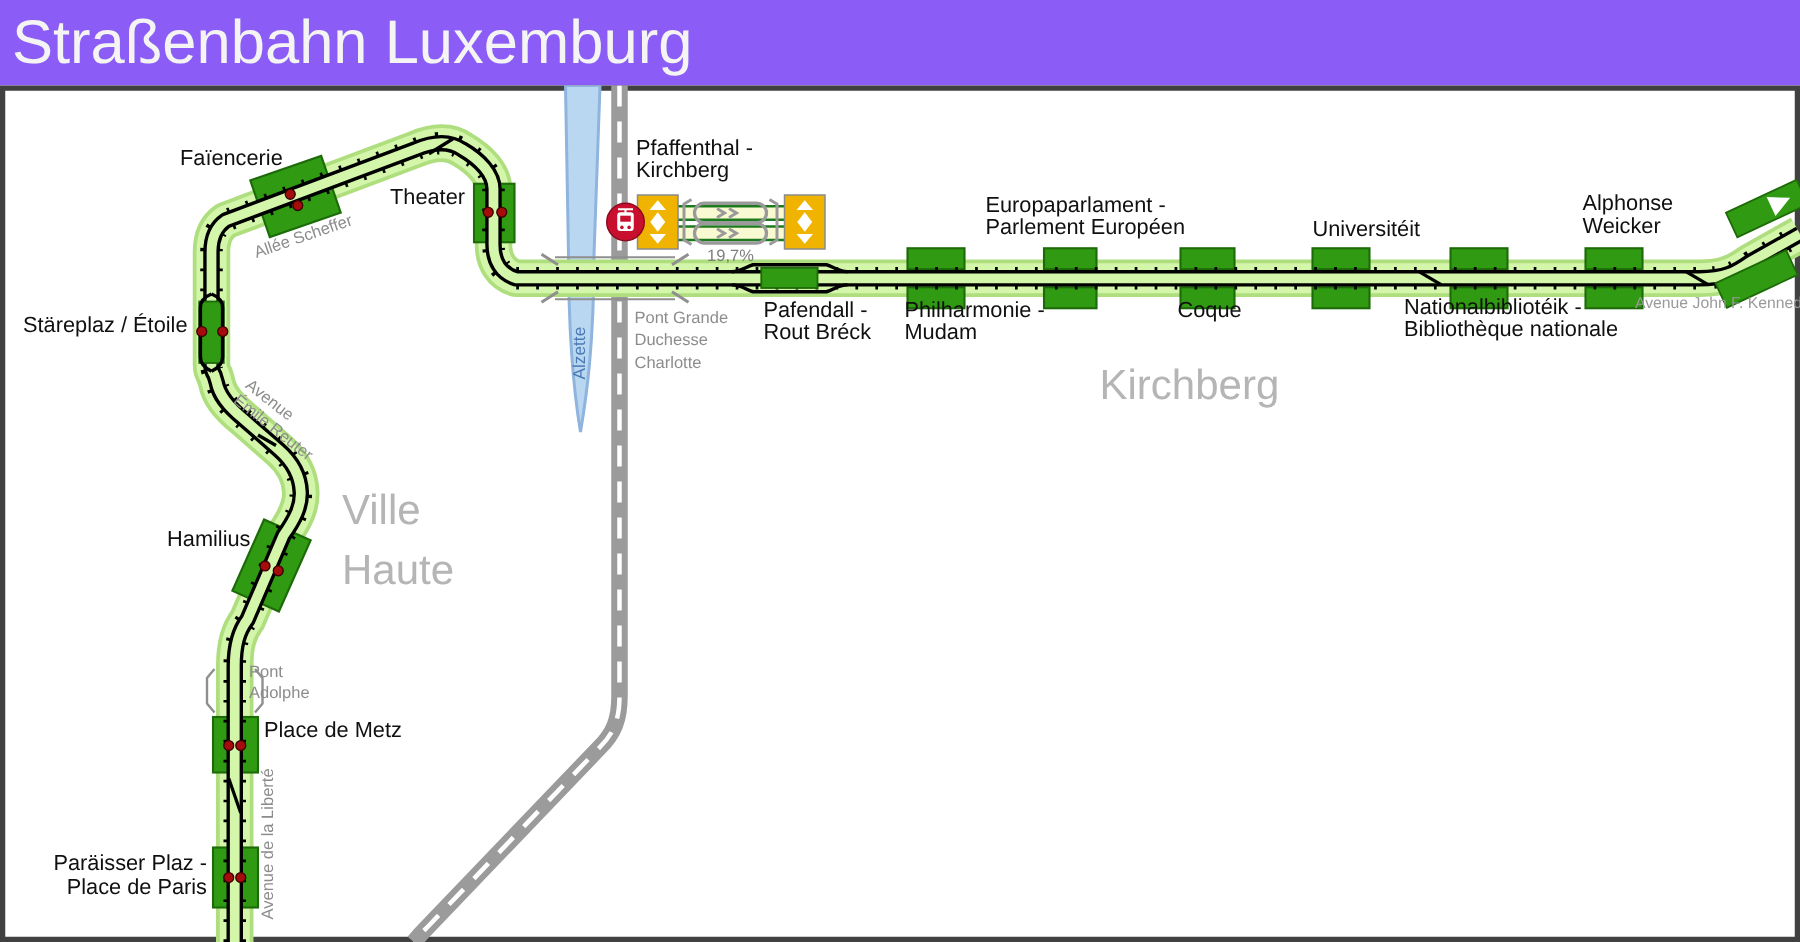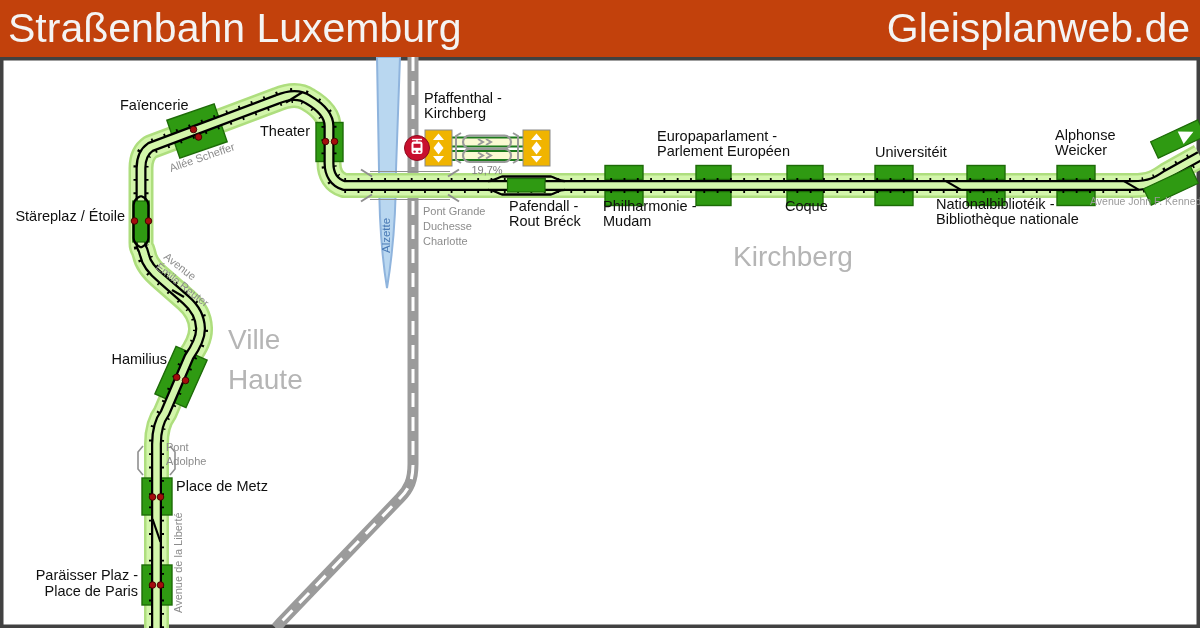--- a/index.html
+++ b/index.html
@@ -1,39 +1,38 @@
 <!DOCTYPE html>
 <html><head>
 <meta charset="utf-8">
 <style>
   html,body{margin:0;padding:0;background:#ffffff;}
   .frame{position:relative;width:1200px;height:628px;background:#ffffff;overflow:hidden;
          font-family:"Liberation Sans", sans-serif;}
-  .hdr{position:absolute;left:0;top:0;width:1200px;height:57px;background:#c2410c;
+  .hdr{position:absolute;left:0;top:0;width:1200px;height:57px;background:#8b5cf6;
        display:flex;align-items:center;justify-content:space-between;box-sizing:border-box;
        padding:0 10px 0 8px;}
   .hdr .title,.hdr .site{color:#f4f4f4;font-size:41px;font-weight:400;letter-spacing:0;
        white-space:nowrap;line-height:57px;}
   .mapwrap{position:absolute;left:0;top:57px;width:1200px;height:571px;}
   svg text{font-family:"Liberation Sans", sans-serif;}
   .lbl-st{font-size:14.5px;fill:#101010;}
   .lbl-street{font-size:11px;fill:#8c8c8c;}
   .lbl-street-sm{font-size:10.5px;fill:#9a9a9a;}
   .lbl-district{font-size:28px;fill:#b5b5b5;}
   .lbl-river{font-size:11.5px;fill:#4a7ab5;}
   .lbl-grad{font-size:11px;fill:#7d7d7d;}
 </style>
 </head>
 <body>
 
 <div class="frame">
 
   <div class="hdr">
     <span class="title">Straßenbahn Luxemburg</span>
-    <span class="site">Gleisplanweb.de</span>
   </div>
 
   <div class="mapwrap">
   <svg width="1200" height="571" viewBox="0 57 1200 571">
 
     <rect x="0" y="57" width="1200" height="571" fill="#ffffff" stroke="#414141" stroke-width="7"></rect>
 
     <path d="M377,57 L400,57 L396,170 C396,230 391,264 387,288 C383,264 379,230 379,170 Z" fill="#b9d7f0" stroke="#8fb4dd" stroke-width="2"></path>
 
     <g>

